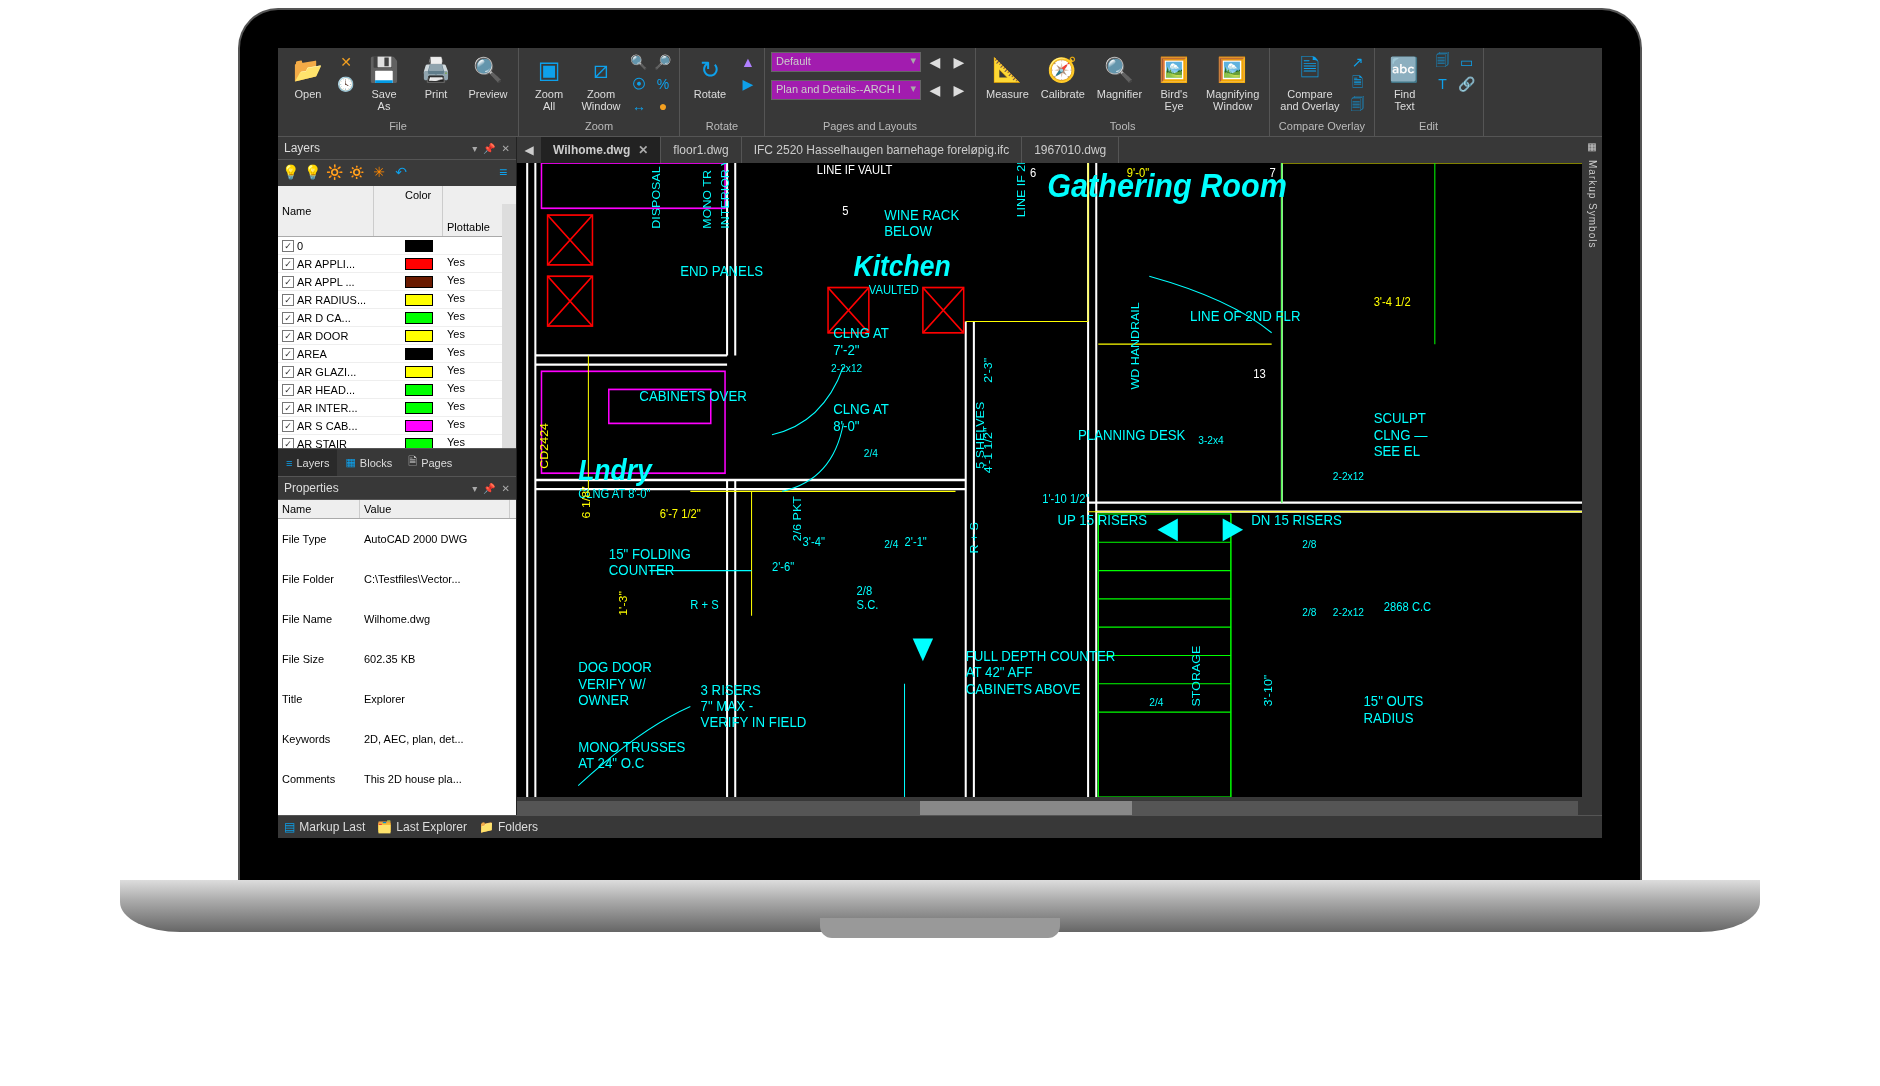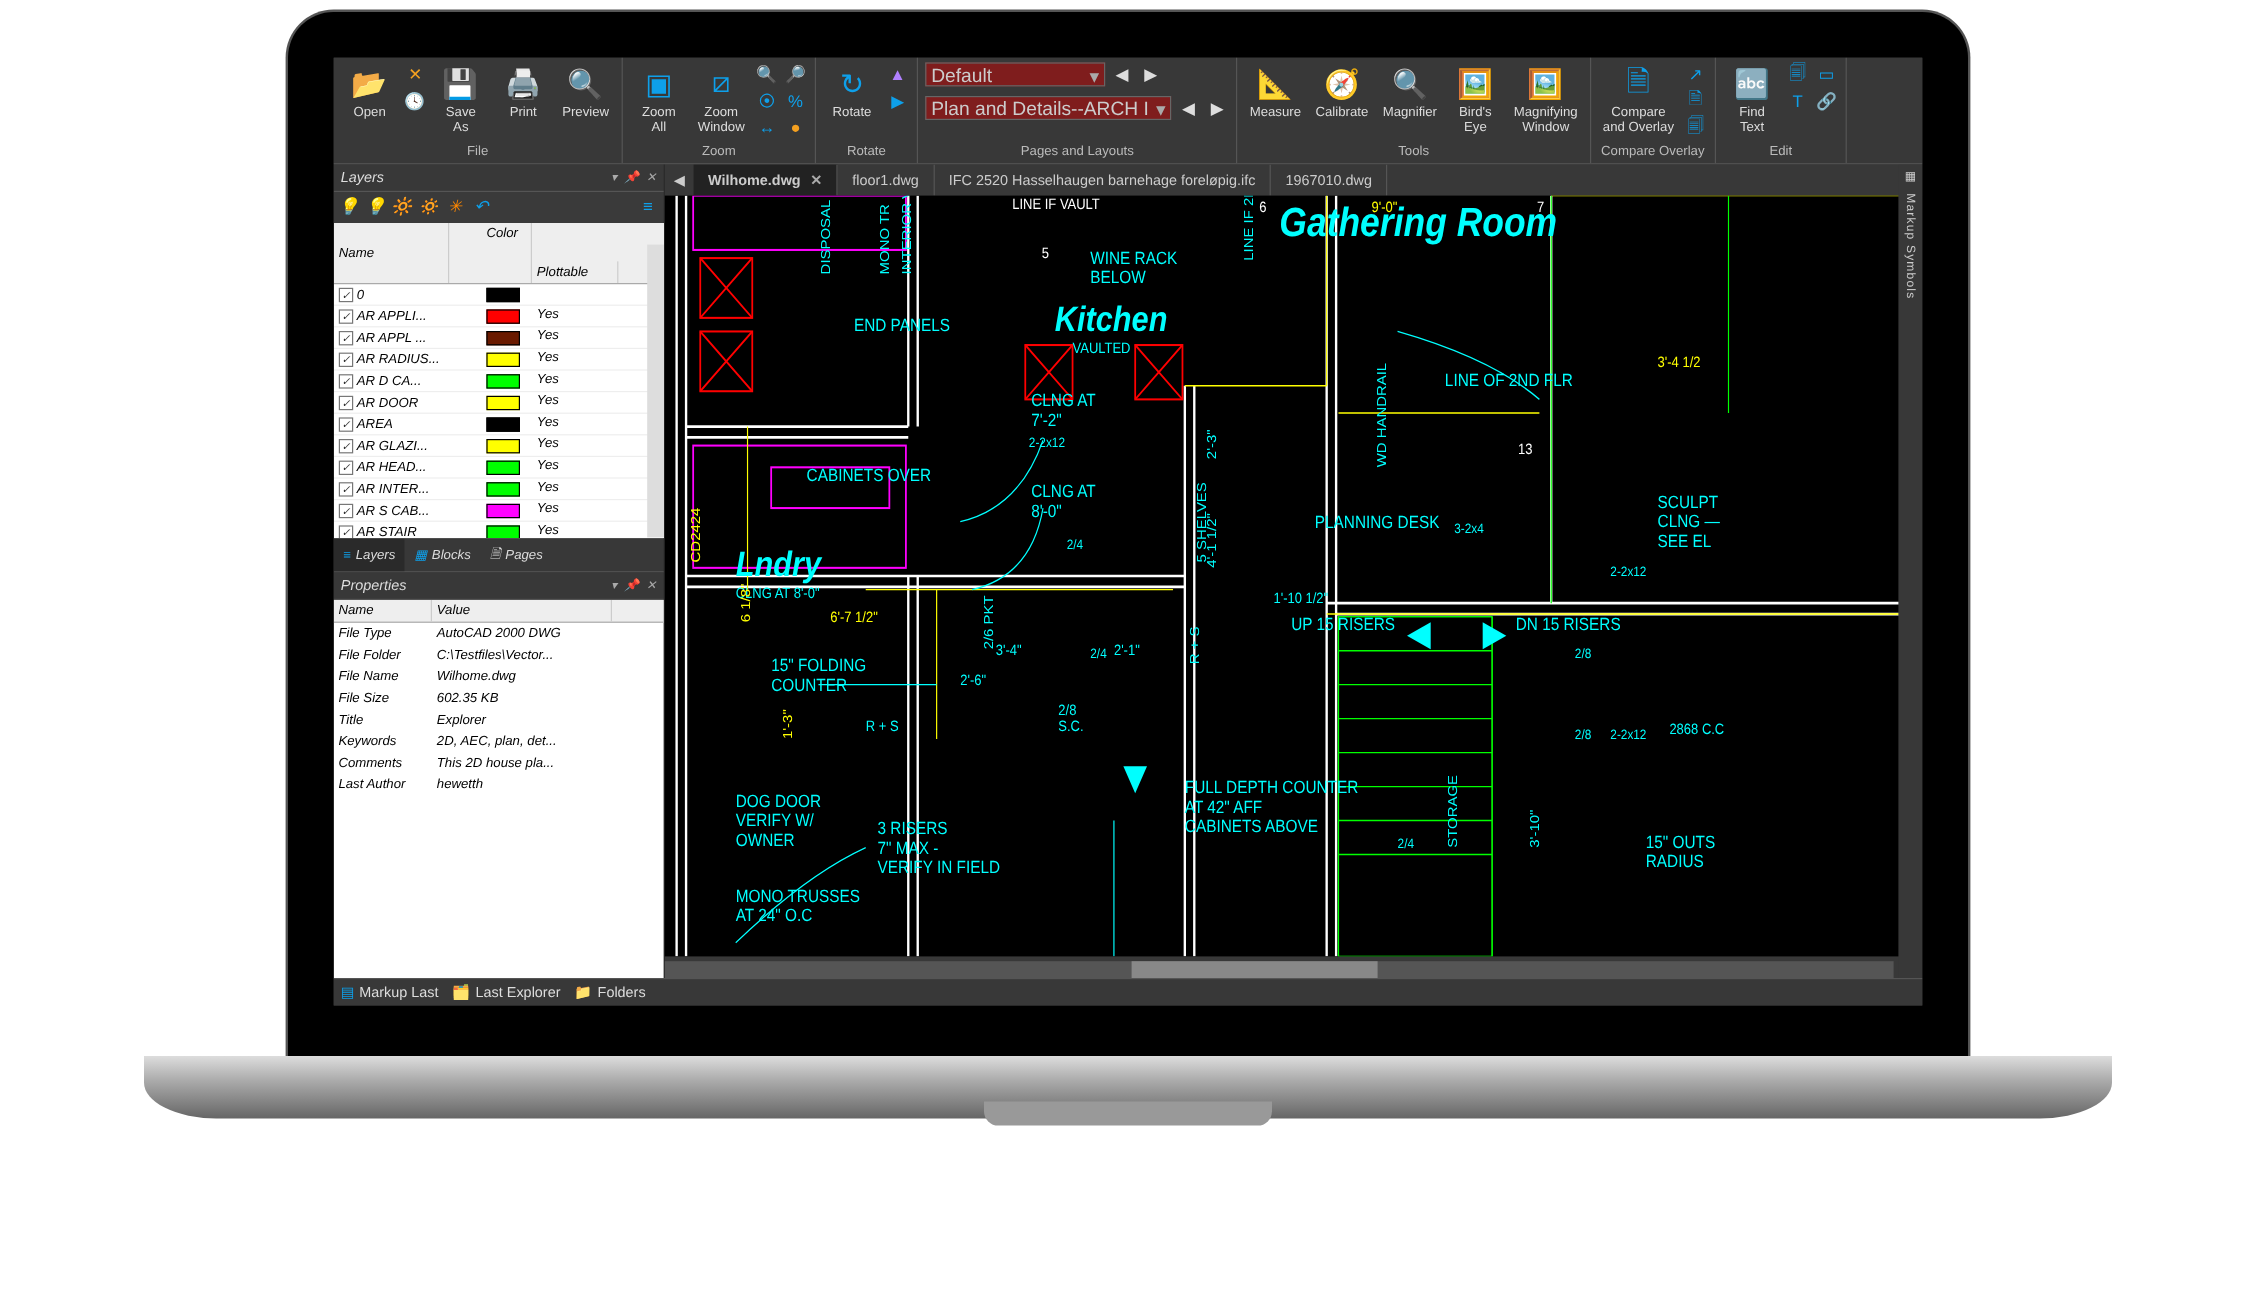--- a/index.html
+++ b/index.html
@@ -12,27 +12,27 @@
 
 .ribbon { display: flex; background: #383838; border-bottom: 1px solid #555; }
 .ribbon-group { display: flex; flex-direction: column; border-right: 1px solid #555; padding: 4px 6px 2px 6px; }
 .ribbon-buttons { display: flex; align-items: flex-start; gap: 4px; flex: 1; }
 .rbtn-big { display: flex; flex-direction: column; align-items: center; gap: 2px; padding: 2px 4px; cursor: pointer; min-width: 48px; }
 .rbtn-big .ico { width: 32px; height: 32px; display: flex; align-items: center; justify-content: center; font-size: 24px; }
 .rbtn-big .lbl { font-size: 11px; text-align: center; line-height: 1.1; white-space: pre; }
 .rbtn-small-col { display: flex; flex-direction: column; gap: 2px; }
 .rbtn-small { width: 20px; height: 20px; display: flex; align-items: center; justify-content: center; cursor: pointer; font-size: 14px; }
 .ribbon-title { text-align: center; font-size: 11px; color: #bbb; padding: 4px 0 2px 0; }
-.combo { background: #7f1d1d; border: 1px solid #666; color: #ccc; font-size: 16px; padding: 2px 18px 2px 4px; min-width: 150px; height: 20px; position: relative; }
+.combo { background: #a21caf; border: 1px solid #666; color: #ccc; font-size: 11px; padding: 2px 18px 2px 4px; min-width: 150px; height: 20px; position: relative; }
 .combo::after { content: '▾'; position: absolute; right: 4px; top: 1px; color: #aaa; }
 .pagecombo-row { display: flex; align-items: center; gap: 4px; margin-bottom: 4px; }
 
 
 .body { flex: 1; display: flex; overflow: hidden; }
-.left-panels { width: 276px; display: flex; flex-direction: column; background: #3a3a3a; border-right: 1px solid #222; font-style: italic; }
+.left-panels { width: 239px; display: flex; flex-direction: column; background: #3a3a3a; border-right: 1px solid #222; }
 .panel-hdr { background: #383838; padding: 4px 6px; font-size: 12px; color: #ddd; display: flex; align-items: center; justify-content: space-between; border-bottom: 1px solid #555; }
 .panel-hdr .ctrls { display: flex; gap: 6px; color: #aaa; font-size: 10px; }
 .layer-toolbar { display: flex; gap: 4px; padding: 4px; background: #3a3a3a; align-items: center; }
 .lt-btn { width: 18px; height: 18px; font-size: 14px; text-align: center; cursor: pointer; }
 .layer-table { background: #fff; color: #000; flex: 0 0 auto; overflow-y: auto; }
 .lt-head { display: flex; background: #eee; border-bottom: 1px solid #aaa; font-size: 11px; }
 .lt-head > div { padding: 3px 4px; border-right: 1px solid #ccc; }
 .lt-row { display: flex; font-size: 11px; border-bottom: 1px solid #eee; align-items: center; height: 18px; }
 .lt-row > div { padding: 1px 4px; }
 .lc-name { width: 96px; display: flex; align-items: center; gap: 3px; overflow: hidden; white-space: nowrap; }
@@ -40,21 +40,21 @@
 .lc-plot { width: 72px; margin-top: 32px; }
 .swatch { width: 28px; height: 12px; border: 1px solid #000; }
 .cb { width: 12px; height: 12px; border: 1px solid #777; display: inline-flex; align-items: center; justify-content: center; font-size: 9px; background: #fff; color: #333; }
 .panel-tabs { display: flex; background: #383838; border-top: 1px solid #555; border-bottom: 1px solid #555; }
 .ptab { padding: 4px 8px; font-size: 11px; cursor: pointer; display: flex; gap: 4px; align-items: center; }
 .ptab.active { background: #2a2a2a; }
 .prop-table { background: #fff; color: #000; flex: 1; overflow: auto; }
 .pt-head { display: flex; background: #eee; font-size: 11px; border-bottom: 1px solid #aaa; }
 .pt-head > div { padding: 3px 4px; border-right: 1px solid #ccc; }
 .pt-row { display: flex; font-size: 11px; }
-.pt-row > div { padding: 3px 4px; overflow: hidden; white-space: nowrap; text-overflow: ellipsis; }
+.pt-row > div { padding: 14px 4px; overflow: hidden; white-space: nowrap; text-overflow: ellipsis; }
 .pc-name { width: 82px; }
 .pc-val { width: 150px; }
 .scroll-overlay { width: 14px; background: #ddd; }
 
 
 .main { flex: 1; display: flex; flex-direction: column; background: #383838; position: relative; }
 .doctabs { display: flex; background: #383838; height: 26px; align-items: stretch; }
 .doctab-nav { width: 24px; display: flex; align-items: center; justify-content: center; color: #ccc; cursor: pointer; }
 .doctab { padding: 0 12px; display: flex; align-items: center; gap: 8px; font-size: 12px; cursor: pointer; color: #ccc; border-right: 1px solid #555; }
 .doctab.active { background: #222; font-weight: bold; }

